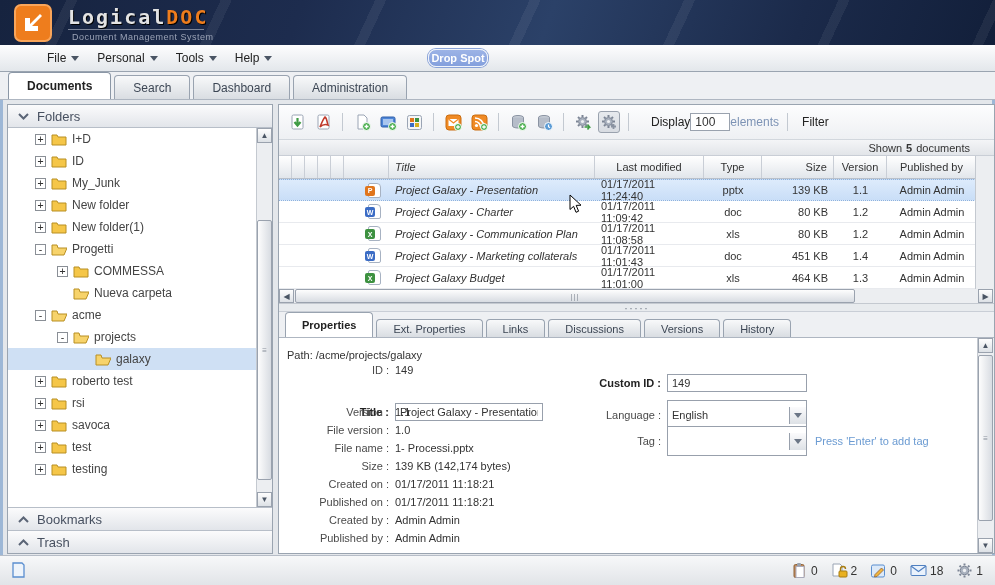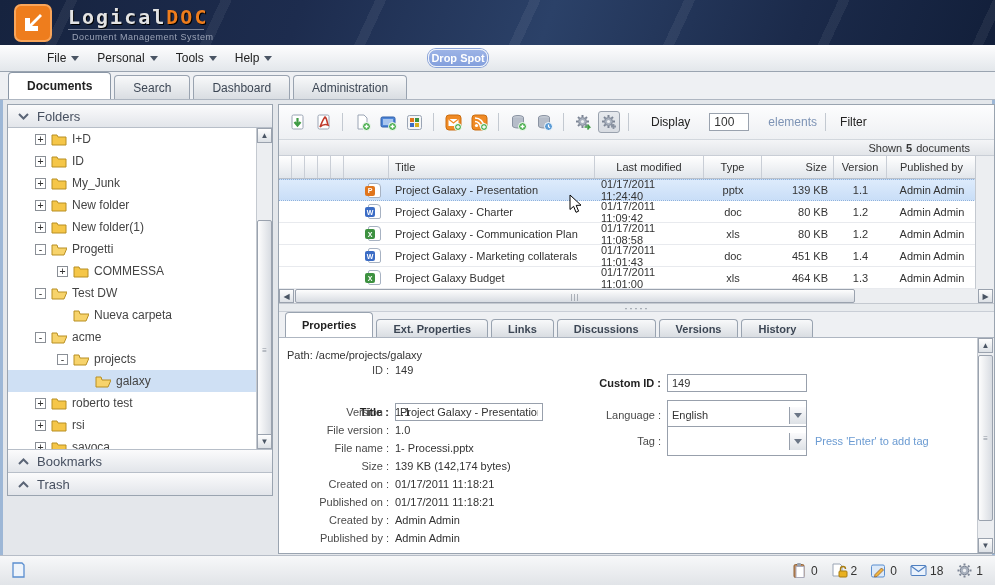--- a/index.html
+++ b/index.html
@@ -35,21 +35,21 @@
   .searchbox input { width:160px; height:19px; border:1px solid #8b97a6; border-right:none; padding:0 5px; font-size:12px; color:#666; font-family:"Liberation Sans",sans-serif; outline:none; }
   .search-go { width:22px; height:19px; border:1px solid #8b97a6; background:linear-gradient(#fcfcfd,#e4e8ec); display:flex; align-items:center; justify-content:center; }
 
   
   .tabbar { position:absolute; left:-3px; top:72px; width:995px; height:28px; background:#eef0f3; border-bottom:1px solid #aeb6c1; display:flex; align-items:flex-end; padding-left:8px; }
   .tab { height:24px; padding:0 18px; margin-right:3px; display:flex; align-items:center; font-size:12px; color:#3c4654;
     background:linear-gradient(#f8f9fa,#d9dde2); border:1px solid #99a3b0; border-bottom:none; border-radius:4px 4px 0 0; }
   .tab.active { background:#fff; font-weight:bold; color:#222; height:27px; position:relative; z-index:2; border-color:#8b97a6; }
 
   
-  .sidebar { position:absolute; left:4px; top:104px; width:266px; height:392px; background:#fff; border:1px solid #9aa4b0; display:flex; flex-direction:column; }
+  .sidebar { position:absolute; left:4px; top:104px; width:266px; height:450px; background:#fff; border:1px solid #9aa4b0; display:flex; flex-direction:column; }
   .side-header { height:23px; background:linear-gradient(#fbfbfc,#e2e5ea); border-bottom:1px solid #b7bec8; display:flex; align-items:center; gap:8px; padding-left:10px; font-size:13px; color:#475060; flex:none; }
   .side-header.bottom { border-top:1px solid #b7bec8; border-bottom:none; }
   .chev { width:11px; height:7px; }
   .tree-wrap { flex:1; position:relative; overflow:hidden; }
   .tree { position:absolute; left:0; top:0; right:16px; }
   .tree-item { height:22px; display:flex; align-items:center; gap:5px; font-size:12px; color:#444; white-space:nowrap; }
   .tree-item.sel { background:#cfe0f4; }
   .lvl0 { padding-left:27px; } .lvl1 { padding-left:49px; } .lvl2 { padding-left:71px; }
   .exp { width:11px; height:11px; border:1px solid #8a8f96; background:#fff; flex:none; display:flex; align-items:center; justify-content:center; font-size:10px; line-height:9px; color:#333; font-family:"DejaVu Sans Mono",monospace; }
   .exp.plus:before { content:"+"; } .exp.minus:before { content:"-"; }
@@ -61,52 +61,52 @@
   .sb-thumb { position:absolute; left:0; width:15px; background:linear-gradient(90deg,#fdfdfd,#d8dce2); border:1px solid #9aa2ae; border-radius:2px; display:flex; align-items:center; justify-content:center; color:#8a919c; font-size:8px; letter-spacing:0; }
   .grip-h:before { content:"≡"; }
 
   
   .main { position:absolute; left:275px; top:104px; width:717px; height:450px; background:#fff; border:1px solid #9aa4b0; display:flex; flex-direction:column; }
   .toolbar { height:34px; background:linear-gradient(#fdfdfe,#eef0f3); display:flex; align-items:center; padding-left:7px; gap:4px; flex:none; }
   .tbi { width:22px; height:22px; display:flex; align-items:center; justify-content:center; border:1px solid transparent; border-radius:3px; }
   .tbi svg { width:17px; height:17px; }
   .tbi.pressed { background:linear-gradient(#e7eaee,#d8dce2); border:1px solid #9aa2ae; }
   .tb-sep { width:1px; height:18px; background:#c3c9d1; margin:0 4px; }
-  .display-group { display:flex; align-items:center; gap:19px; margin-left:14px; font-size:12px; color:#222; }
+  .display-group { display:flex; align-items:center; gap:0; margin-left:14px; font-size:12px; color:#222; }
   .display-input { width:40px; height:18px; border:1px solid #9aa2ae; font-size:12px; padding:0 4px; color:#333; font-family:"Liberation Sans",sans-serif; }
   .elements-lbl { color:#7d93b5; }
   .filter-lbl { margin-left:6px; color:#222; font-size:12px; }
 
   .shownbar { height:17px; background:linear-gradient(#f4f5f7,#e2e5e9); border-top:1px solid #d2d7dd; border-bottom:1px solid #c9ced6; display:flex; align-items:center; justify-content:flex-end; padding-right:24px; gap:4px; font-size:11px; color:#333; flex:none; }
   .shown-count { font-weight:bold; }
 
   .grid { flex:none; position:relative; }
   .grid-head { display:flex; height:23px; background:linear-gradient(#ffffff,#e2e6eb); border-bottom:1px solid #b9c0ca; }
   .gh-cell { border-right:1px solid #c9ced6; display:flex; align-items:center; padding:0 6px; font-size:11px; color:#333; }
   .gh-cell.narrow { width:13px; padding:0; } .gh-cell.iconcol { width:45px; }
-  .col-title { width:206px; } .col-mod { width:109px; justify-content:center; } .col-type { width:58px; justify-content:center; }
+  .col-title { width:206px;font-style:italic; } .col-mod { width:109px; justify-content:center; } .col-type { width:58px; justify-content:center; }
   .col-size { width:72px; justify-content:flex-end; } .col-ver { width:53px; justify-content:center; } .col-pub { width:90px; justify-content:center; }
   .grid-strip { position:absolute; right:0; top:0; width:19px; height:133px; background:#eceef1; border-left:1px solid #c4c9d0; }
   .grid-row { display:flex; height:22px; background:#fff; border-bottom:1px solid #e8eaee; align-items:center; }
   .grid-row.sel { background:linear-gradient(#ddebfc,#c9def7); border-top:1px dotted #8fb2dc; border-bottom:1px dotted #8fb2dc; }
   .gr-cell { padding:0 6px; font-size:11px; color:#333; display:flex; align-items:center; height:100%; }
   .gr-cell.narrow { width:13px; padding:0; } .gr-cell.iconcol { width:45px; justify-content:flex-end; padding-right:8px; }
   .doc-ic { position:relative; width:13px; height:15px; background:#fff; border:1px solid #a7b2c2; border-radius:2px 4px 2px 2px; flex:none; }
   .doc-badge { position:absolute; left:-4px; top:2px; width:10px; height:10px; border-radius:2px; color:#fff; font-size:7px; font-weight:bold; display:flex; align-items:center; justify-content:center; font-family:"Liberation Sans",sans-serif; }
   .b-pptx { background:#e0751c; } .b-doc { background:#3b6cc5; } .b-xls { background:#3d9140; }
   .hscroll { height:15px; background:#eceef1; border-bottom:1px solid #c4c9d0; position:relative; flex:none; }
   .hs-btn { position:absolute; top:0; width:15px; height:14px; background:linear-gradient(#fdfdfd,#dde1e6); border:1px solid #9aa2ae; display:flex; align-items:center; justify-content:center; font-size:8px; color:#4a5564; }
   .hs-thumb { position:absolute; left:16px; top:0; width:560px; height:14px; background:linear-gradient(#fdfdfd,#d8dce2); border:1px solid #9aa2ae; border-radius:2px; display:flex; align-items:center; justify-content:center; color:#8a919c; font-size:8px; }
   .hs-thumb:before { content:"|||"; letter-spacing:1px; }
 
   .splitter { height:8px; background:#e8ebee; border-bottom:1px solid #c9ced6; display:flex; align-items:center; justify-content:center; flex:none; }
   .splitter:before { content:"·····"; color:#7d8591; font-size:12px; line-height:4px; letter-spacing:1px; }
 
   .ptabs { height:26px; background:#eef0f3; border-bottom:1px solid #aeb6c1; display:flex; align-items:flex-end; padding-left:6px; flex:none; }
-  .ptab { height:18px; padding:0 16px; margin-right:3px; display:flex; align-items:center; font-size:11px; color:#3c4654; background:linear-gradient(#f8f9fa,#d9dde2); border:1px solid #99a3b0; border-bottom:none; border-radius:4px 4px 0 0;font-weight:bold; }
+  .ptab { height:18px; padding:0 16px; margin-right:3px; display:flex; align-items:center; font-size:11px; color:#3c4654; background:linear-gradient(#f8f9fa,#d9dde2); border:1px solid #99a3b0; border-bottom:none; border-radius:4px 4px 0 0; }
   .ptab.active { background:#fff; font-weight:bold; color:#222; height:25px; }
 
   .pbody { flex:1; background:#fff; position:relative; overflow:hidden; font-size:11px; }
   .path-line { position:absolute; left:8px; top:11px; color:#333; font-size:11px; }
   .prop-row { position:absolute; display:flex; align-items:center; }
   .prop-lbl { width:102px; text-align:right; color:#4a4a4a; flex:none; }
   .prop-lbl.bold { font-weight:bold; color:#222; }
   .prop-val { margin-left:6px; color:#333; }
   .prop-input { margin-left:6px; height:18px; border:1px solid #98a0ac; padding:0 4px; font-size:11px; color:#333; font-family:"Liberation Sans",sans-serif; }
   .rlbl { width:64px; text-align:right; color:#4a4a4a; flex:none; }
@@ -221,27 +221,20 @@
             </svg>
             <span>Progetti</span>
           </div>
         <div class="tree-item lvl1">
             <span class="exp plus"></span>
             <svg class="ficon-folder" viewBox="0 0 16 13">
               <path d="M1 3 L1 12 L15 12 L15 4 L7 4 L6 2 L1 2 Z" fill="#f5c648" stroke="#b88f23"></path>
             </svg>
             <span>COMMESSA</span>
           </div>
-        <div class="tree-item lvl0">
-            <span class="exp minus"></span>
-            <svg class="ficon-folder" viewBox="0 0 16 13">
-              <path d="M1 3 L1 12 L13 12 L16 5 L7 5 L6 2 L1 2 Z" fill="#f7d36b" stroke="#b88f23"></path>
-            </svg>
-            <span>Test DW</span>
-          </div>
         <div class="tree-item lvl1">
             <span class="exp none"></span>
             <svg class="ficon-folder" viewBox="0 0 16 13">
               <path d="M1 3 L1 12 L13 12 L16 5 L7 5 L6 2 L1 2 Z" fill="#f7d36b" stroke="#b88f23"></path>
             </svg>
             <span>Nueva carpeta</span>
           </div>
         <div class="tree-item lvl0">
             <span class="exp minus"></span>
             <svg class="ficon-folder" viewBox="0 0 16 13">

